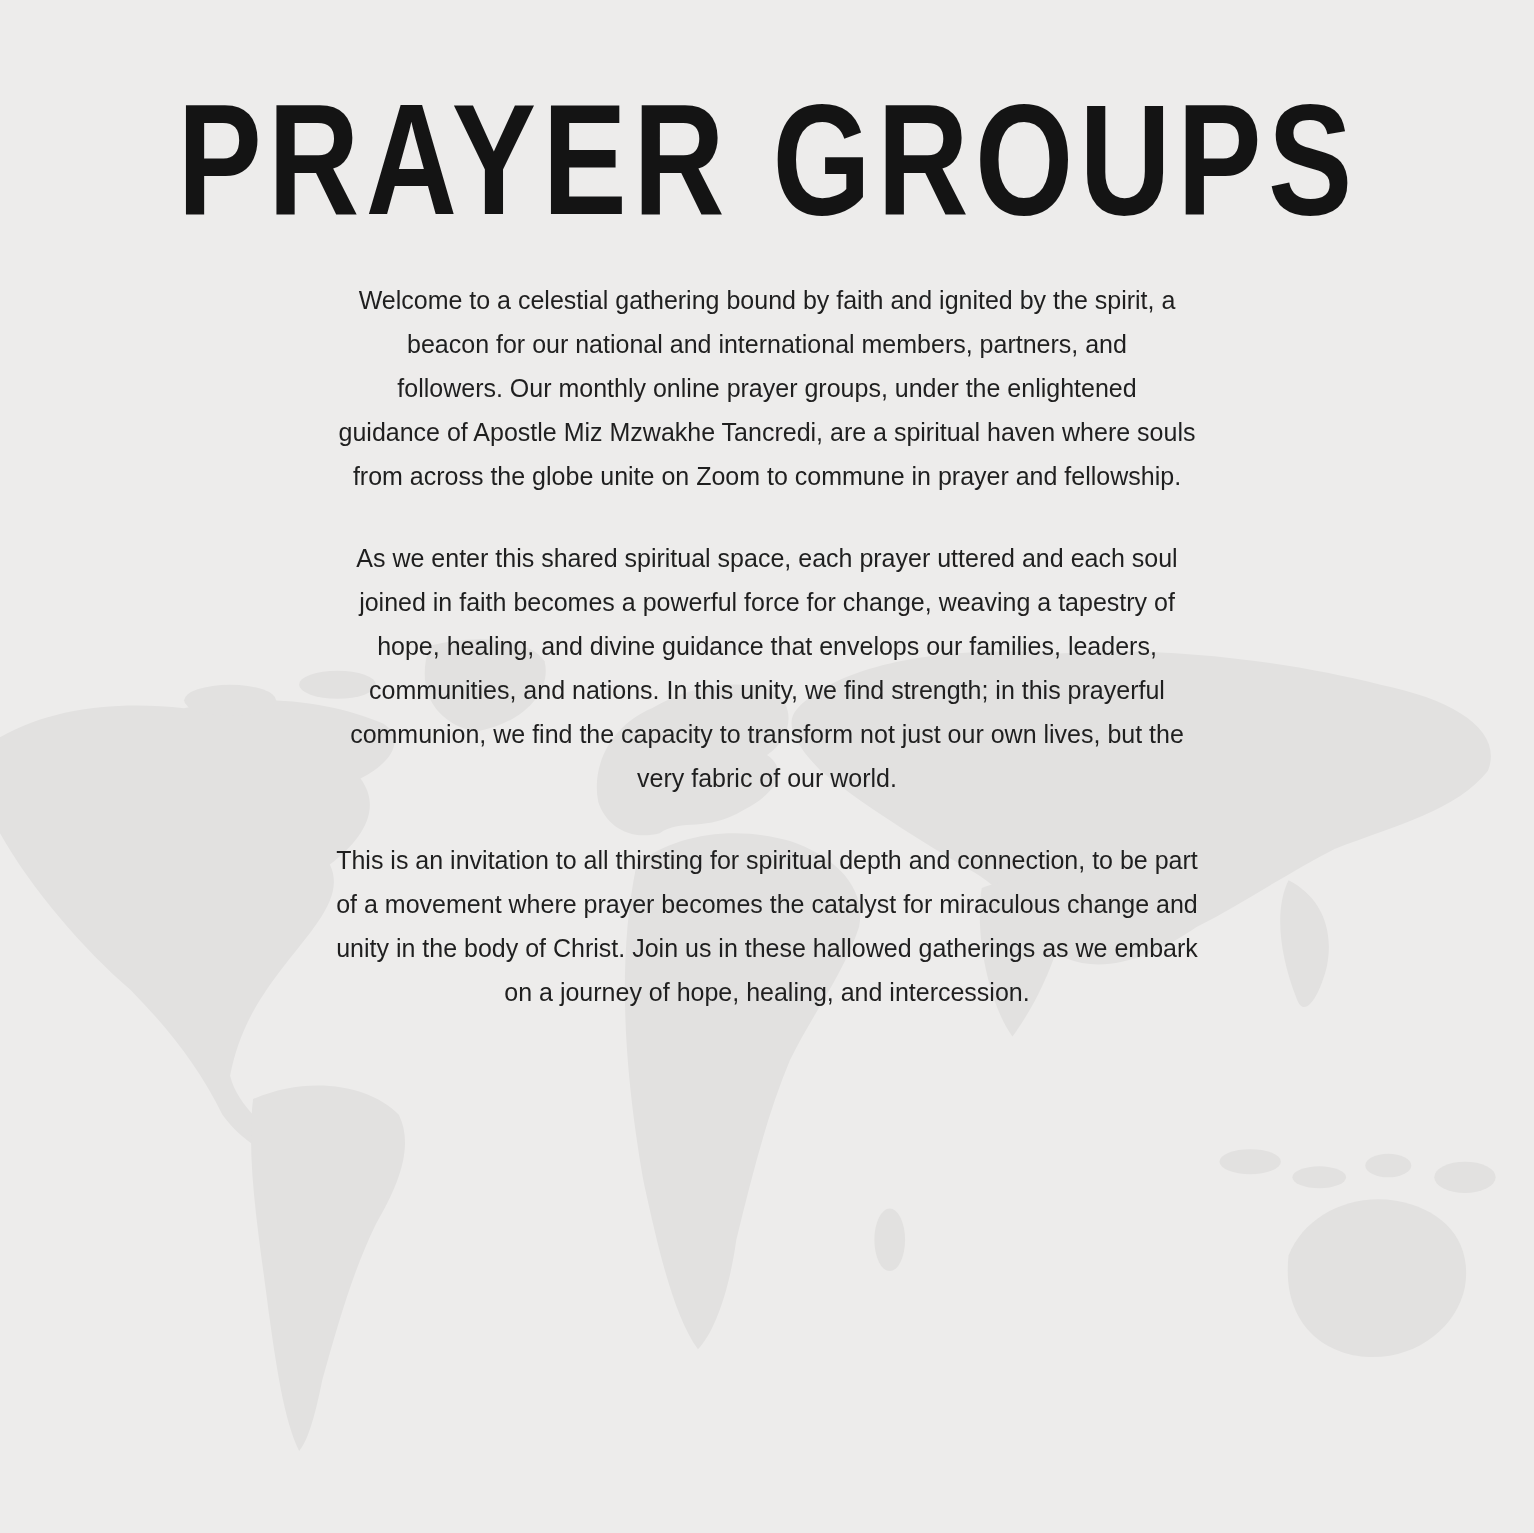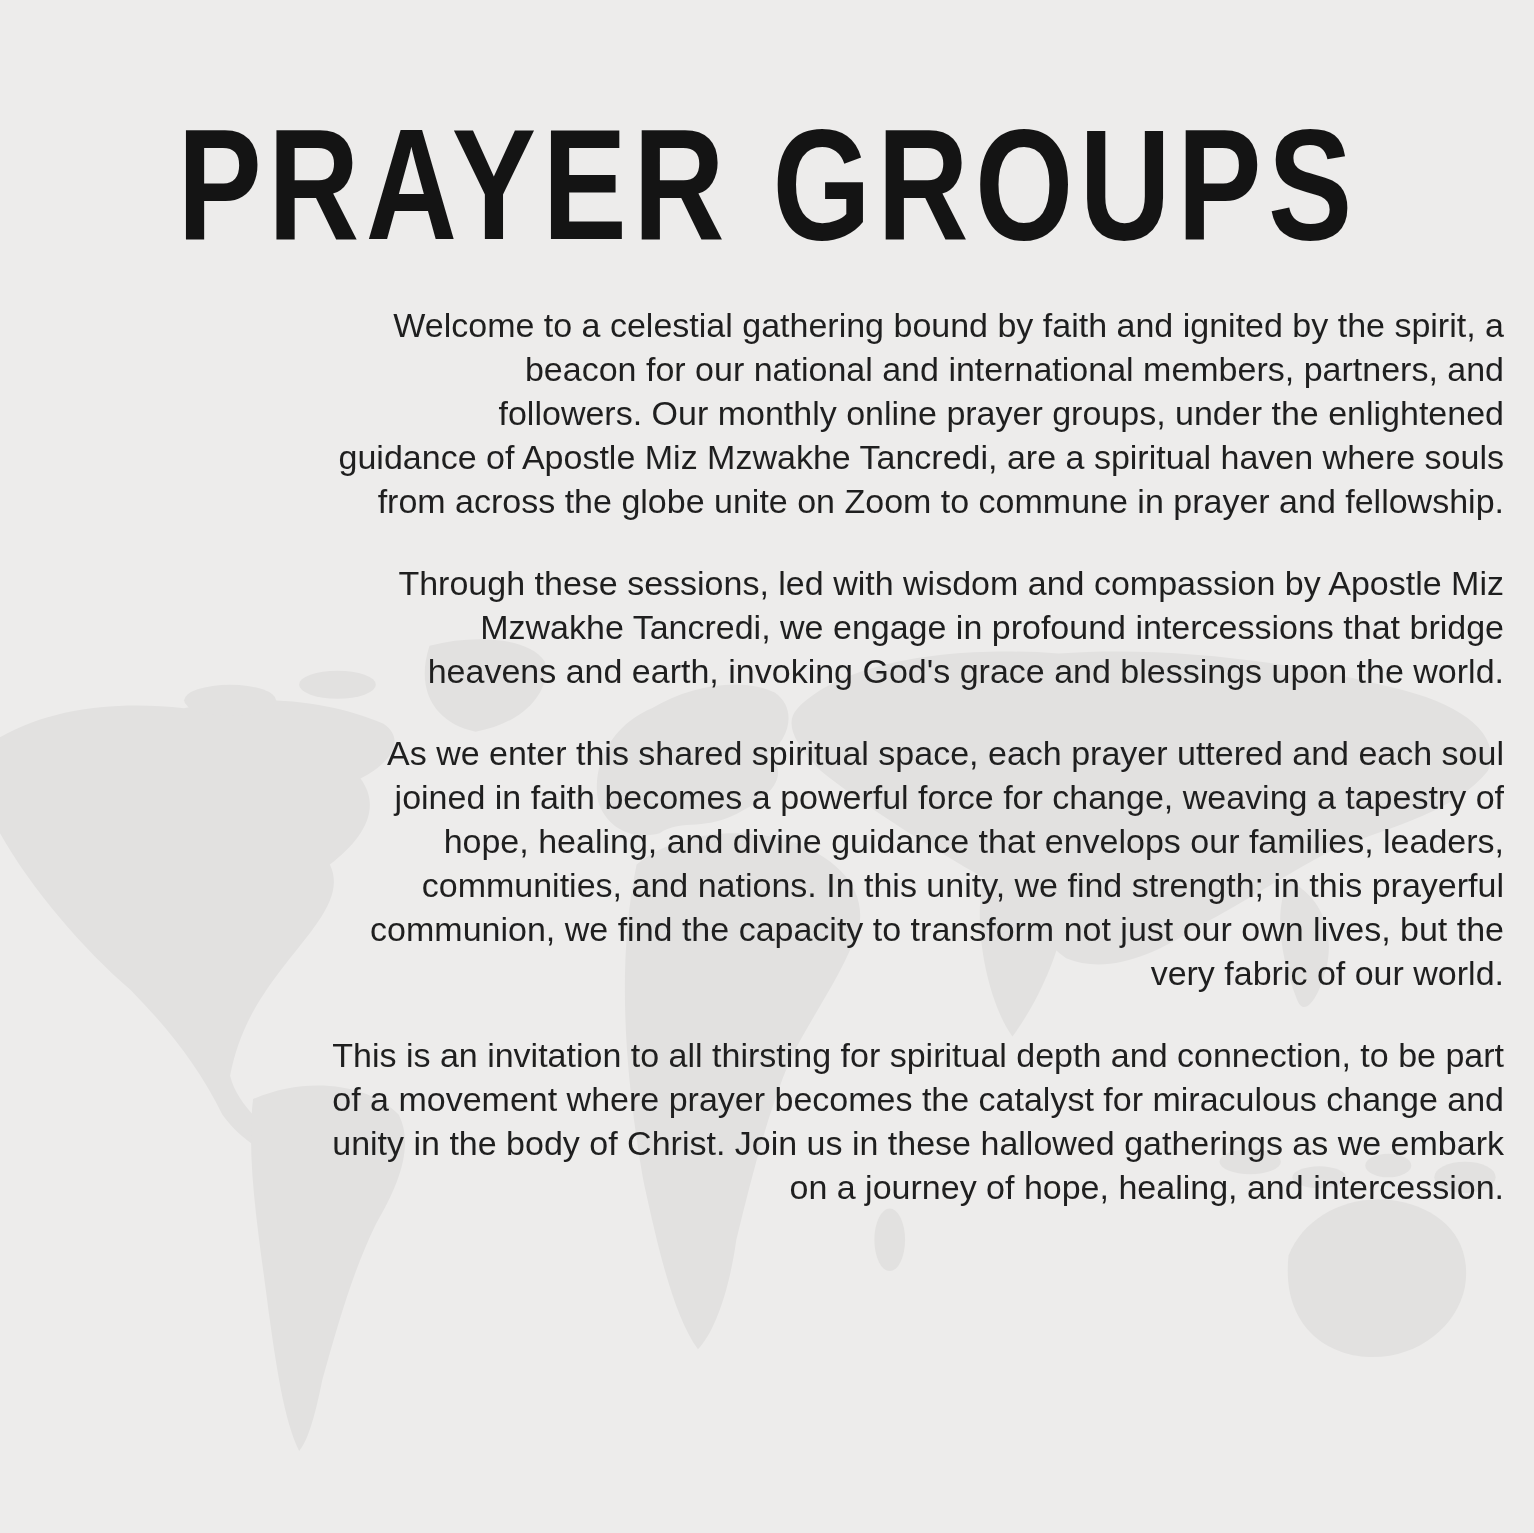--- a/index.html
+++ b/index.html
@@ -28,38 +28,38 @@
     height: 100%;
     display: block;
   }
   .map-watermark path,
   .map-watermark ellipse {
     fill: var(--map, #e2e1e0);
   }
   .content {
     position: relative;
     z-index: 1;
-    padding: 105px 30px 0 30px;
-    text-align: right;
+    padding: 80px 30px 0 30px;
+    text-align: center;
   }
   h1.title {
     margin: 0 0 40px 0;
     font-size: 158px;
     line-height: 1;
     font-weight: bold;
     letter-spacing: 8px;
     white-space: nowrap;
     transform: scaleX(0.8);
     transform-origin: 50% 50%;
     color: var(--title, #141414);
   }
   p.body-par {
     margin: 0 auto 38px auto;
     max-width: 1474px;
-    font-size: 34px;
+    font-size: 25px;
     line-height: 44px;
     font-weight: normal;
     color: var(--body, #1f1f1f);
     white-space: pre-line;
   }
 </style>
 </head>
 <body>
 
 <div class="poster">
@@ -100,23 +100,20 @@
   <div class="content">
     <h1 class="title">PRAYER GROUPS</h1>
 
     <p class="body-par">Welcome to a celestial gathering bound by faith and ignited by the spirit, a
 beacon for our national and international members, partners, and
 followers. Our monthly online prayer groups, under the enlightened
 guidance of Apostle Miz Mzwakhe Tancredi, are a spiritual haven where souls
 from across the globe unite on Zoom to commune in prayer and fellowship.</p>
 
 
-    <p class="body-par">Through these sessions, led with wisdom and compassion by Apostle Miz
-Mzwakhe Tancredi, we engage in profound intercessions that bridge
-heavens and earth, invoking God's grace and blessings upon the world.</p>
 
     <p class="body-par">As we enter this shared spiritual space, each prayer uttered and each soul
 joined in faith becomes a powerful force for change, weaving a tapestry of
 hope, healing, and divine guidance that envelops our families, leaders,
 communities, and nations. In this unity, we find strength; in this prayerful
 communion, we find the capacity to transform not just our own lives, but the
 very fabric of our world.</p>
 
     <p class="body-par">This is an invitation to all thirsting for spiritual depth and connection, to be part
 of a movement where prayer becomes the catalyst for miraculous change and

